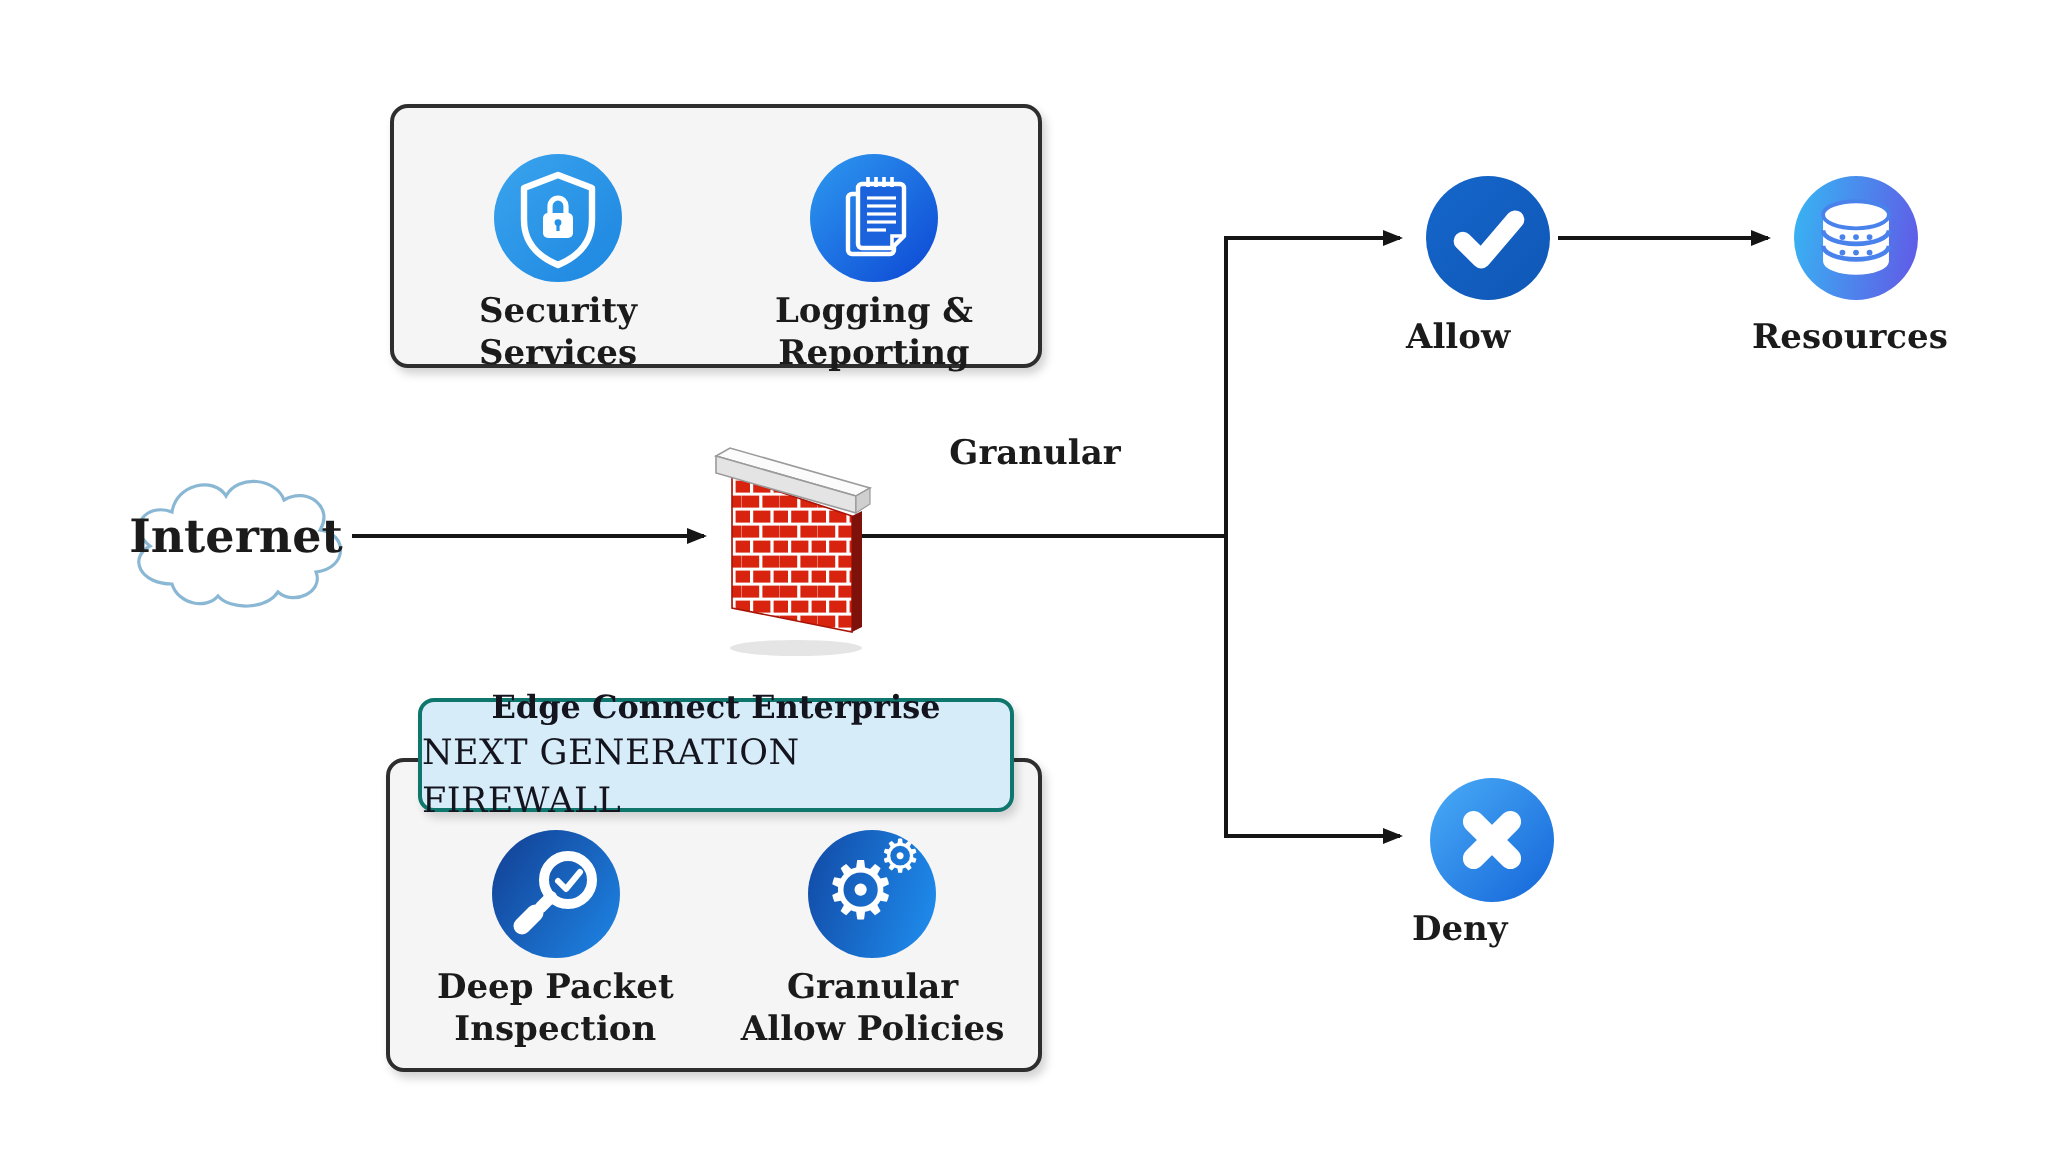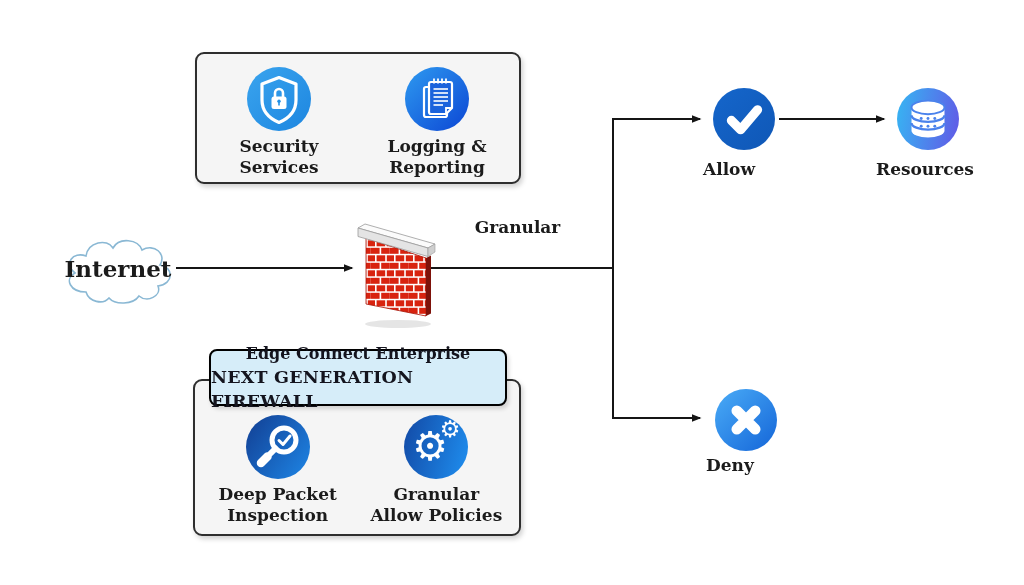--- a/index.html
+++ b/index.html
@@ -23,25 +23,25 @@
   .item-label{margin-top:5px;text-align:center;font-weight:bold;font-size:17px;line-height:21px;color:#1b1b1b;}
   .c-security{background:linear-gradient(135deg,#3aa4ee 0%,#1d86e0 100%);}
   .c-logging{background:linear-gradient(135deg,#2e9af0 0%,#0c46d4 100%);}
   .c-dpi{background:linear-gradient(125deg,#123e92 0%,#1e86e6 100%);}
   .c-gears{background:linear-gradient(105deg,#1249a5 0%,#1f8ff0 100%);}
   .c-allow{background:linear-gradient(135deg,#1566cb 0%,#0f57b6 100%);}
   .c-deny{background:linear-gradient(135deg,#4aacf7 0%,#1465d8 100%);}
   .c-resources{background:linear-gradient(100deg,#36b7f3 0%,#6257e6 100%);}
   
   #ngfw-header{position:absolute;left:209px;top:349px;width:294px;height:53px;z-index:4;
-    background:#d6edf9;border:2px solid #000000;border-radius:8px;
+    background:#d6edf9;border:2px solid #0f766e;border-radius:8px;
     display:flex;flex-direction:column;align-items:center;justify-content:center;
     box-shadow:2px 3px 4px rgba(0,0,0,0.15);}
   #ngfw-header .h1{font-weight:bold;font-size:16px;line-height:22px;color:#14141e;}
-  #ngfw-header .h2{font-weight:bold;font-size:17.5px;line-height:24px;color:#14141e;letter-spacing:0.2px;}
+  #ngfw-header .h2{font-weight:normal;font-size:17.5px;line-height:24px;color:#14141e;letter-spacing:0.2px;}
   
   #internet-cloud{position:absolute;left:56px;top:228px;width:124px;height:84px;z-index:3;}
   #internet-label{position:absolute;left:56px;top:228px;width:124px;height:80px;z-index:4;
     display:flex;align-items:center;justify-content:center;font-weight:bold;font-size:23px;}
   
   #firewall{position:absolute;left:352px;top:202px;z-index:3;}
   
   #segmentation-label{position:absolute;left:430px;top:216px;width:175px;z-index:3;
     text-align:center;font-weight:bold;font-size:17px;line-height:22px;}
   
@@ -66,21 +66,21 @@
       <line x1="430" y1="268" x2="614" y2="268"></line>
       <line x1="613" y1="269" x2="613" y2="119"></line>
       <line x1="612" y1="119" x2="700" y2="119" marker-end="url(#arrow)"></line>
       <line x1="613" y1="267" x2="613" y2="418"></line>
       <line x1="612" y1="418" x2="700" y2="418" marker-end="url(#arrow)"></line>
       <line x1="779" y1="119" x2="884" y2="119" marker-end="url(#arrow)"></line>
     </g>
   </svg>
 
   <div class="panel" style="left:195px;top:52px;width:322px;height:128px;">
-    <div class="panel-items" style="padding-top:13px;">
+    <div class="panel-items" style="padding-top:23px;">
       <div class="panel-item">
         <div class="icon-circle c-security">
           <svg width="64" height="64" viewBox="0 0 64 64">
             <path d="M32 10.5 L49 17 V33 C49 44.5 41.5 51.5 32 55.5 C22.5 51.5 15 44.5 15 33 V17 Z" fill="none" stroke="#fff" stroke-width="3.2" stroke-linejoin="round"></path>
             <path d="M28 30 v-4 a4 4 0 0 1 8 0 v4" fill="none" stroke="#fff" stroke-width="2.6"></path>
             <rect x="24.5" y="29.5" width="15" height="12.5" rx="2.5" fill="#fff"></rect>
             <circle cx="32" cy="34.3" r="1.7" fill="#2391e6"></circle>
             <rect x="31.2" y="34.5" width="1.6" height="4" fill="#2391e6"></rect>
           </svg>
         </div>

